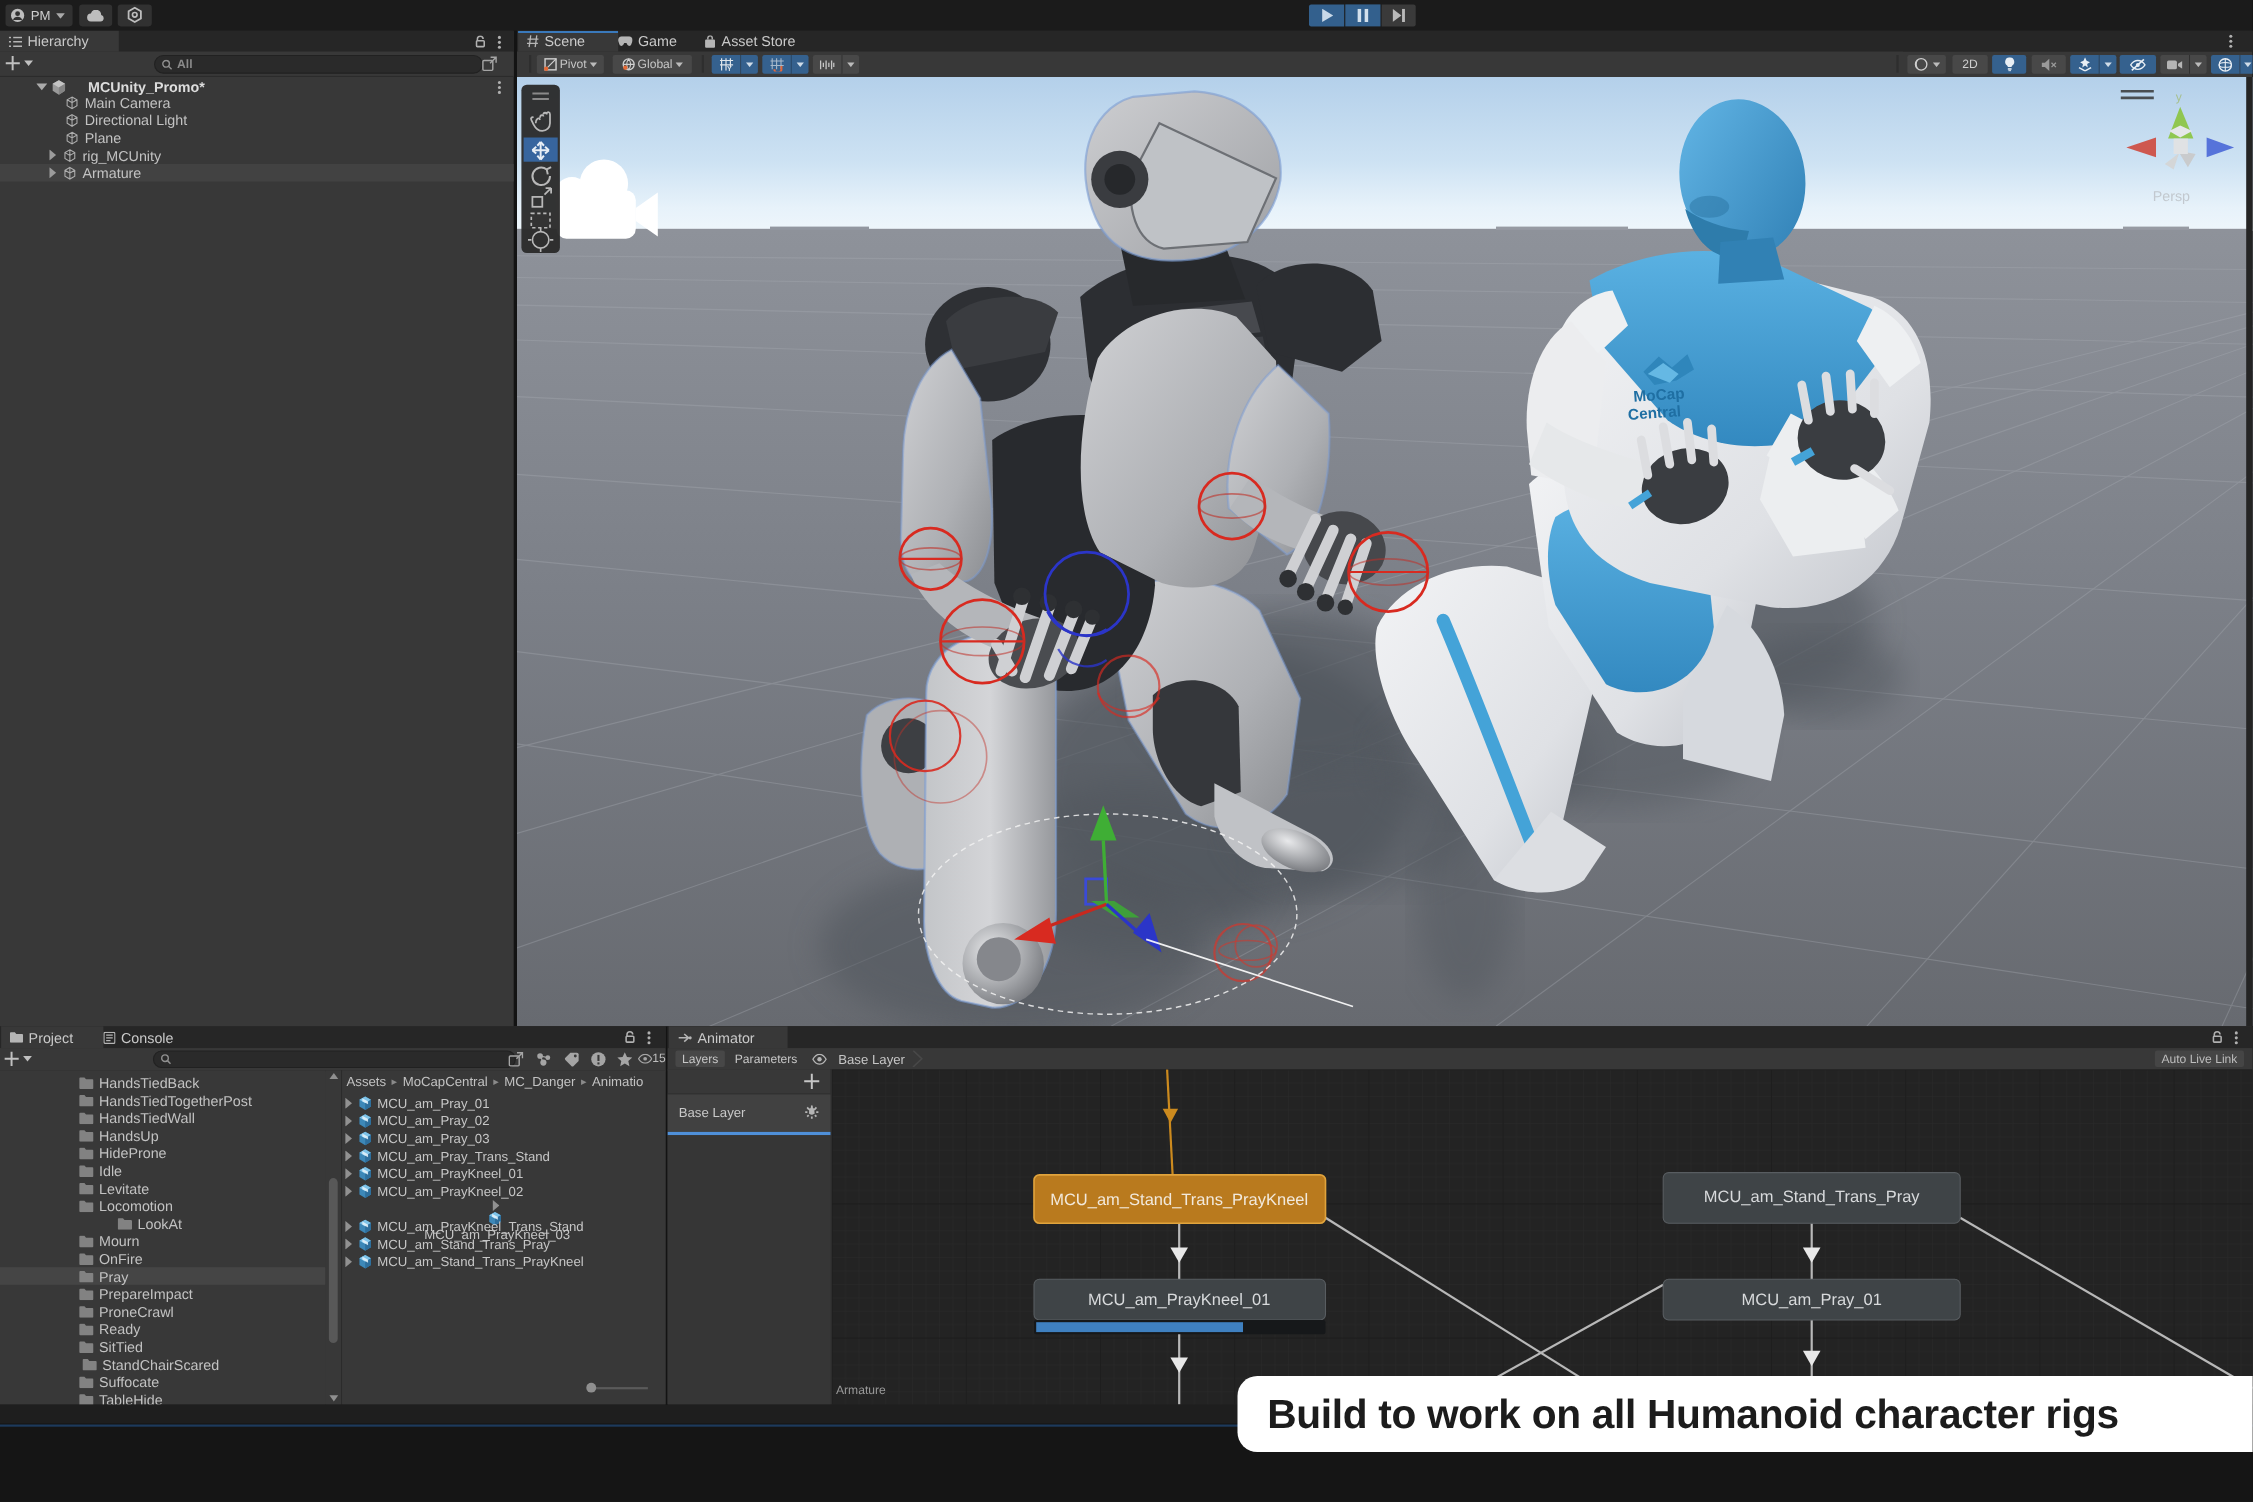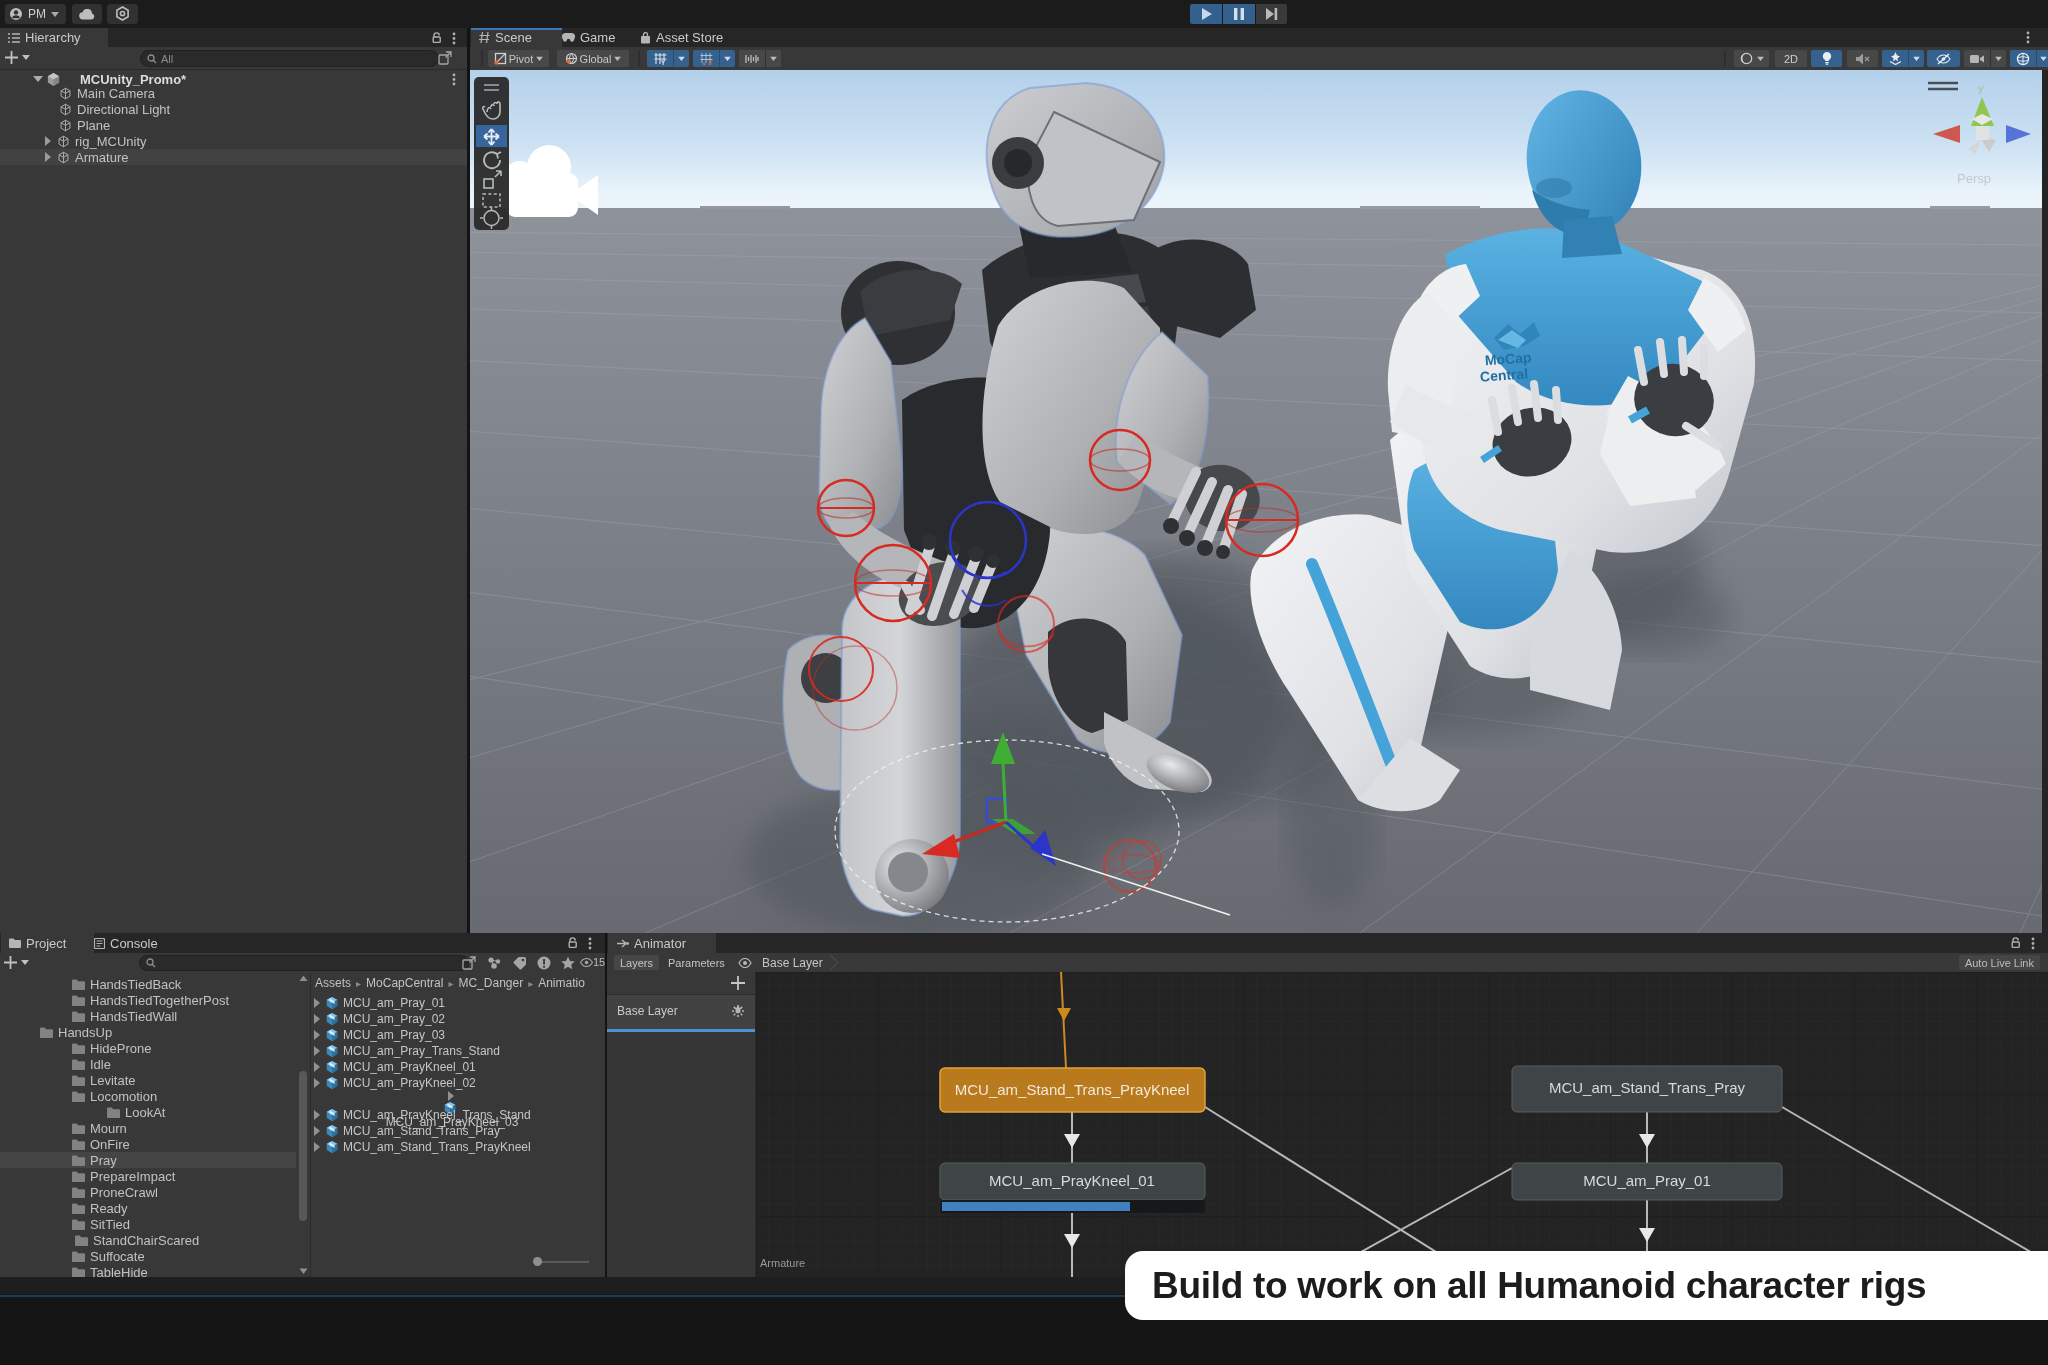--- a/index.html
+++ b/index.html
@@ -84,21 +84,21 @@
           <circle cx="2" cy="2" r="1.4" fill="#b0b0b0"></circle>
           <circle cx="2" cy="6.5" r="1.4" fill="#b0b0b0"></circle>
           <circle cx="2" cy="11" r="1.4" fill="#b0b0b0"></circle>
         </svg>
     </div>
     <div class="abs" style="left:0;top:19px;width:467px;height:22px;background:#383838;border-bottom:1px solid #2b2b2b;">
       <svg class="abs" style="left:5px;top:4px" width="26" height="13" viewBox="0 0 26 13">
           <path d="M6.5 0v13M0 6.5h13" stroke="#c0c0c0" stroke-width="1.8"></path>
           <path d="M17 4h8l-4 5z" fill="#c0c0c0"></path>
         </svg>
-      <div class="search" style="left:140px;top:3px;width:285px;height:15px;">
+      <div class="search" style="left:140px;top:3px;width:285px;height:15px;font-weight:bold;">
         <svg width="10" height="10" style="margin-right:4px" viewBox="0 0 10 10">
             <circle cx="4" cy="4" r="3" fill="none" stroke="#8f8f8f" stroke-width="1.3"></circle>
             <path d="M6.2 6.2L9 9" stroke="#8f8f8f" stroke-width="1.3"></path>
           </svg>All
       </div>
       <svg class="abs" style="left:438px;top:4px" width="14" height="14" viewBox="0 0 14 14">
           <rect x="1" y="4" width="9" height="9" rx="1" fill="none" stroke="#a5a5a5" stroke-width="1.3"></rect>
           <path d="M8 1h5v5M13 1L7.5 6.5" fill="none" stroke="#a5a5a5" stroke-width="1.3"></path>
         </svg>
     </div>
@@ -668,21 +668,21 @@
     <div class="abs" id="folders" style="left:0;top:40px;width:296px;height:304px;background:#383838;overflow:hidden;">
         <div style="position:absolute;top:3px;left:0;right:0;height:16px;display:flex;align-items:center;padding-left:72px;color:#c2c2c2;font-size:13px;"><svg width="13" height="11" style="margin-right:5px;flex:none;" viewBox="0 0 13 11">
             <path d="M0 1.5a1 1 0 0 1 1-1h3.8l1.4 1.7H12a1 1 0 0 1 1 1V10a1 1 0 0 1-1 1H1a1 1 0 0 1-1-1z" fill="#828282"></path>
           </svg>HandsTiedBack</div>
         <div style="position:absolute;top:19px;left:0;right:0;height:16px;display:flex;align-items:center;padding-left:72px;color:#c2c2c2;font-size:13px;"><svg width="13" height="11" style="margin-right:5px;flex:none;" viewBox="0 0 13 11">
             <path d="M0 1.5a1 1 0 0 1 1-1h3.8l1.4 1.7H12a1 1 0 0 1 1 1V10a1 1 0 0 1-1 1H1a1 1 0 0 1-1-1z" fill="#828282"></path>
           </svg>HandsTiedTogetherPost</div>
         <div style="position:absolute;top:35px;left:0;right:0;height:16px;display:flex;align-items:center;padding-left:72px;color:#c2c2c2;font-size:13px;"><svg width="13" height="11" style="margin-right:5px;flex:none;" viewBox="0 0 13 11">
             <path d="M0 1.5a1 1 0 0 1 1-1h3.8l1.4 1.7H12a1 1 0 0 1 1 1V10a1 1 0 0 1-1 1H1a1 1 0 0 1-1-1z" fill="#828282"></path>
           </svg>HandsTiedWall</div>
-        <div style="position:absolute;top:51px;left:0;right:0;height:16px;display:flex;align-items:center;padding-left:40px;color:#c2c2c2;font-size:13px;"><svg width="13" height="11" style="margin-right:5px;flex:none;" viewBox="0 0 13 11">
+        <div style="position:absolute;top:51px;left:0;right:0;height:16px;display:flex;align-items:center;padding-left:72px;color:#c2c2c2;font-size:13px;"><svg width="13" height="11" style="margin-right:5px;flex:none;" viewBox="0 0 13 11">
             <path d="M0 1.5a1 1 0 0 1 1-1h3.8l1.4 1.7H12a1 1 0 0 1 1 1V10a1 1 0 0 1-1 1H1a1 1 0 0 1-1-1z" fill="#828282"></path>
           </svg>HandsUp</div>
         <div style="position:absolute;top:67px;left:0;right:0;height:16px;display:flex;align-items:center;padding-left:72px;color:#c2c2c2;font-size:13px;"><svg width="13" height="11" style="margin-right:5px;flex:none;" viewBox="0 0 13 11">
             <path d="M0 1.5a1 1 0 0 1 1-1h3.8l1.4 1.7H12a1 1 0 0 1 1 1V10a1 1 0 0 1-1 1H1a1 1 0 0 1-1-1z" fill="#828282"></path>
           </svg>HideProne</div>
         <div style="position:absolute;top:83px;left:0;right:0;height:16px;display:flex;align-items:center;padding-left:72px;color:#c2c2c2;font-size:13px;"><svg width="13" height="11" style="margin-right:5px;flex:none;" viewBox="0 0 13 11">
             <path d="M0 1.5a1 1 0 0 1 1-1h3.8l1.4 1.7H12a1 1 0 0 1 1 1V10a1 1 0 0 1-1 1H1a1 1 0 0 1-1-1z" fill="#828282"></path>
           </svg>Idle</div>
         <div style="position:absolute;top:99px;left:0;right:0;height:16px;display:flex;align-items:center;padding-left:72px;color:#c2c2c2;font-size:13px;"><svg width="13" height="11" style="margin-right:5px;flex:none;" viewBox="0 0 13 11">
             <path d="M0 1.5a1 1 0 0 1 1-1h3.8l1.4 1.7H12a1 1 0 0 1 1 1V10a1 1 0 0 1-1 1H1a1 1 0 0 1-1-1z" fill="#828282"></path>

